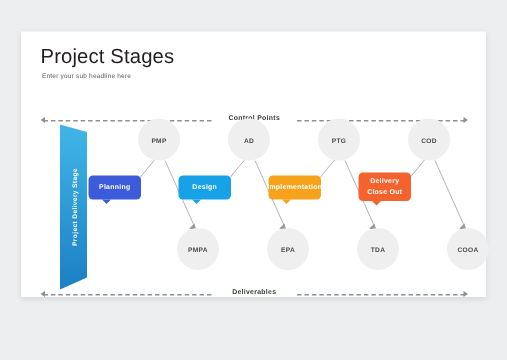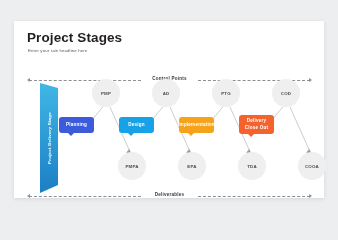--- a/index.html
+++ b/index.html
@@ -20,21 +20,21 @@
     width: 310px;
     height: 177px;
     background: #ffffff;
     box-shadow: 0 1px 4px rgba(0,0,0,0.10);
   }
   .title {
     position: absolute;
     left: 13px;
     top: 9px;
     font-size: 13.5px;
-    font-weight: 700;
+    font-weight: 400;
     color: #231f20;
     letter-spacing: 0.1px;
   }
   .subtitle {
     position: absolute;
     left: 14px;
     top: 27px;
     font-size: 4.3px;
     color: #58595b;
     letter-spacing: 0.15px;

